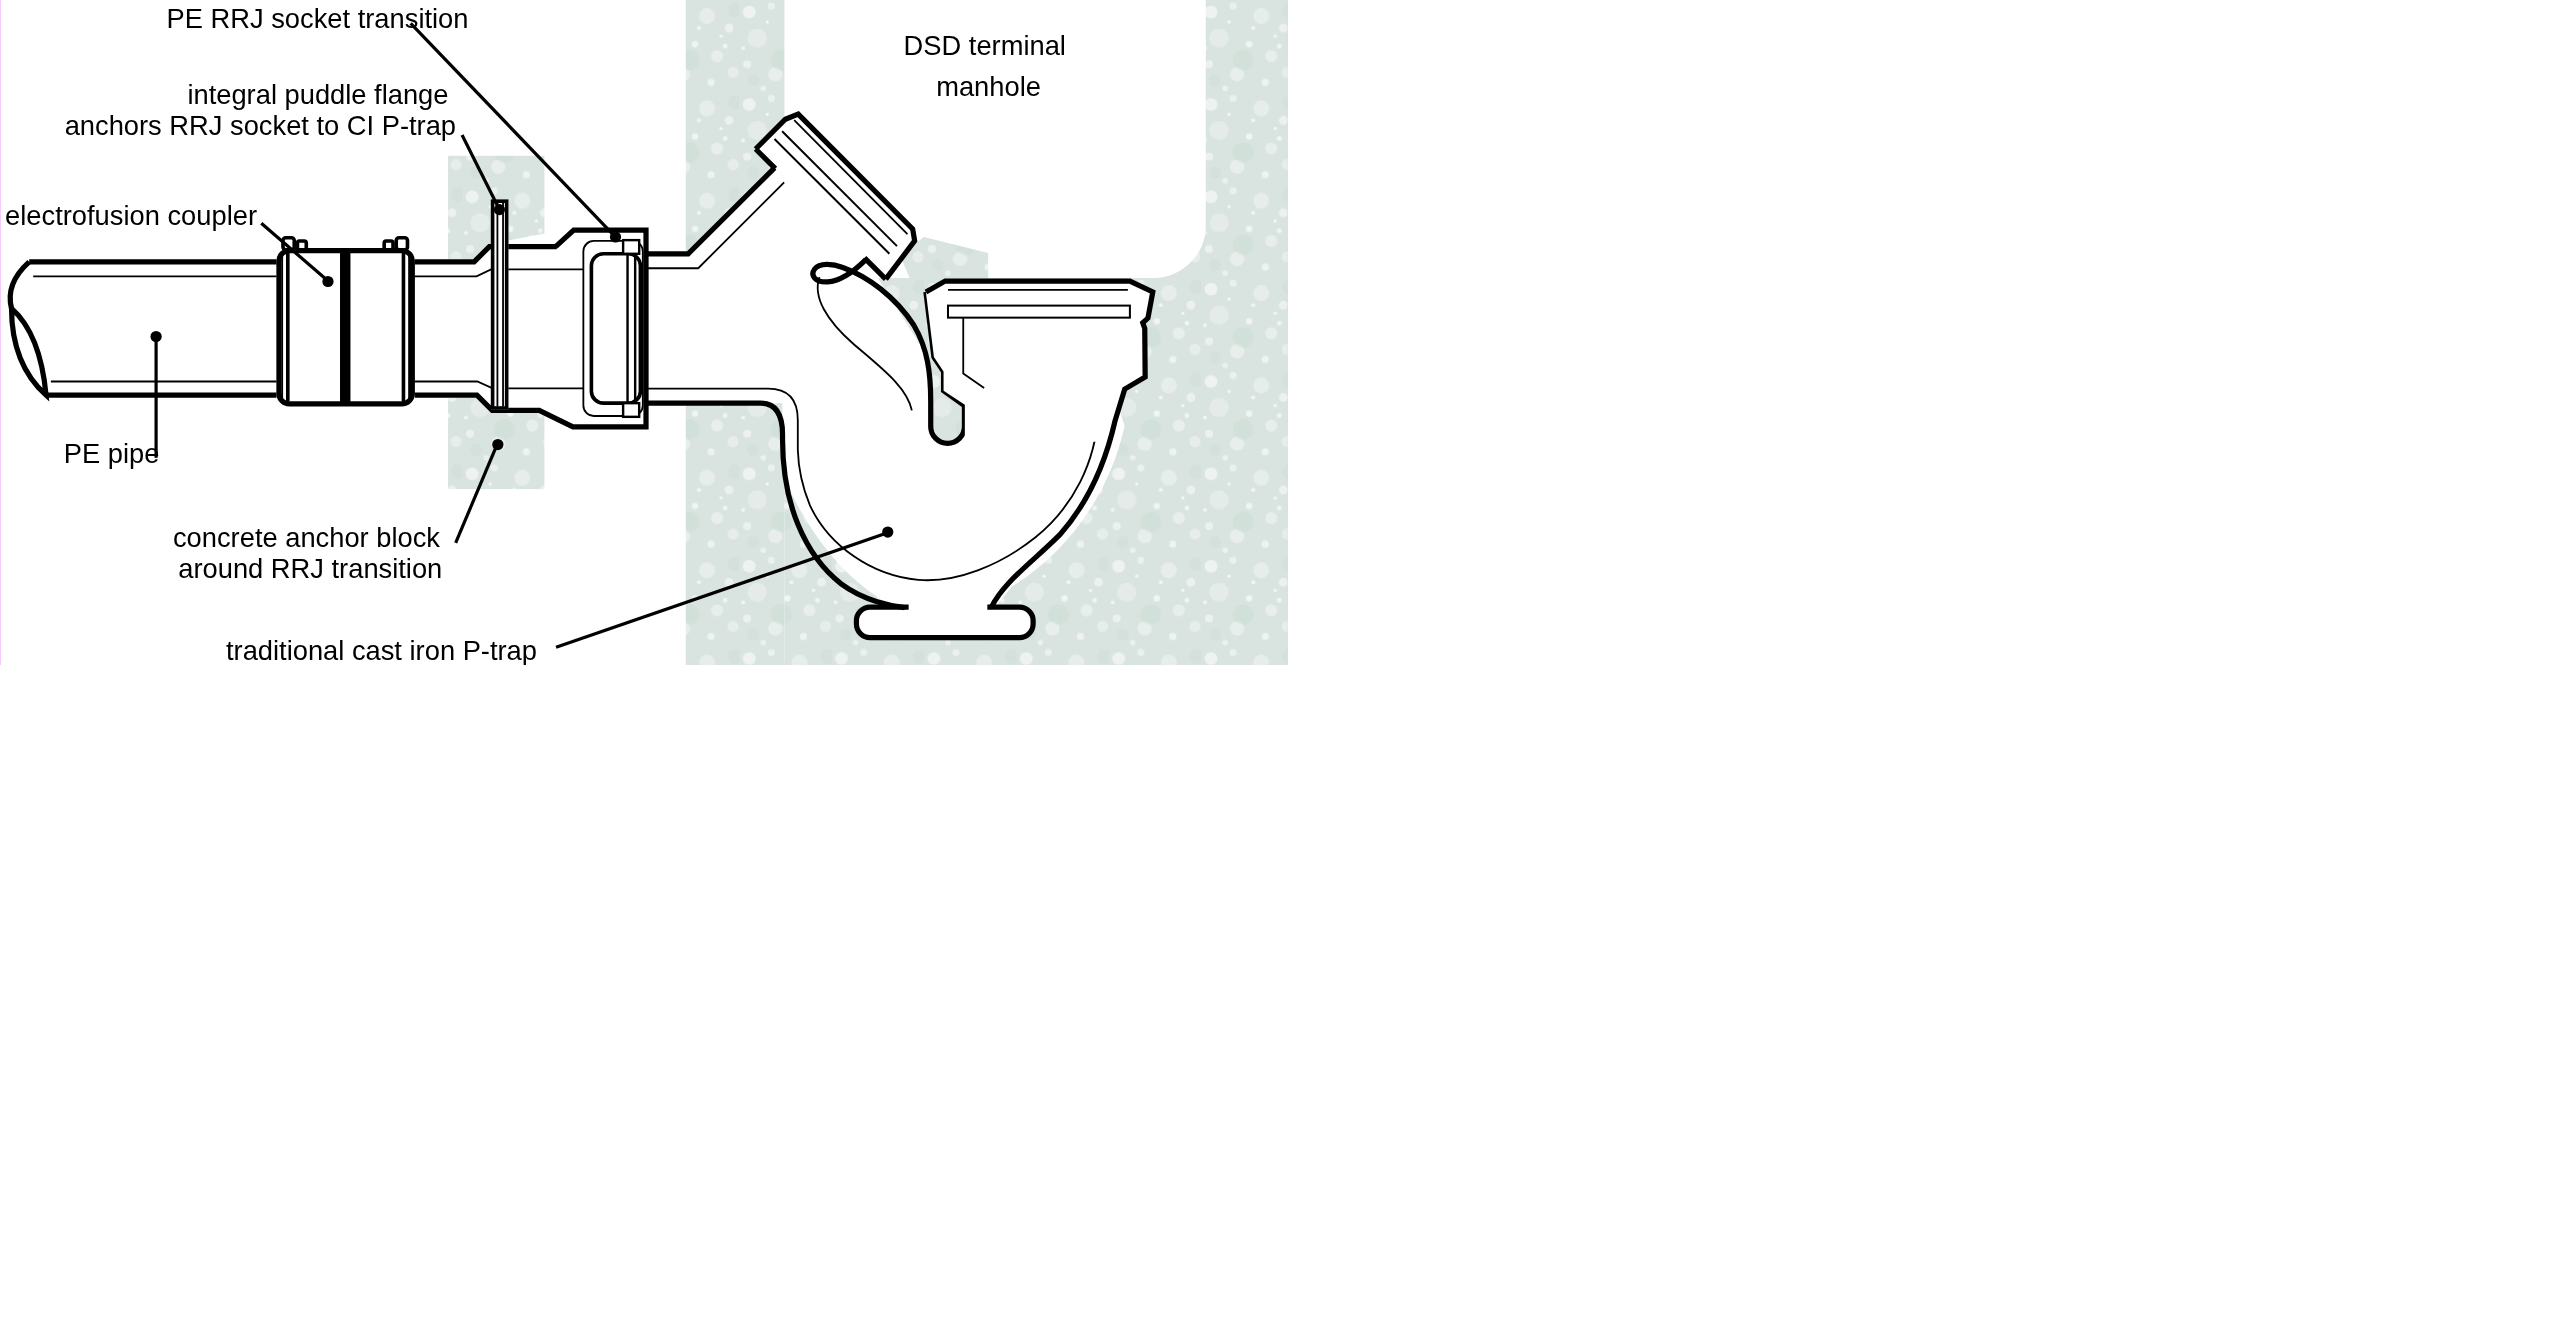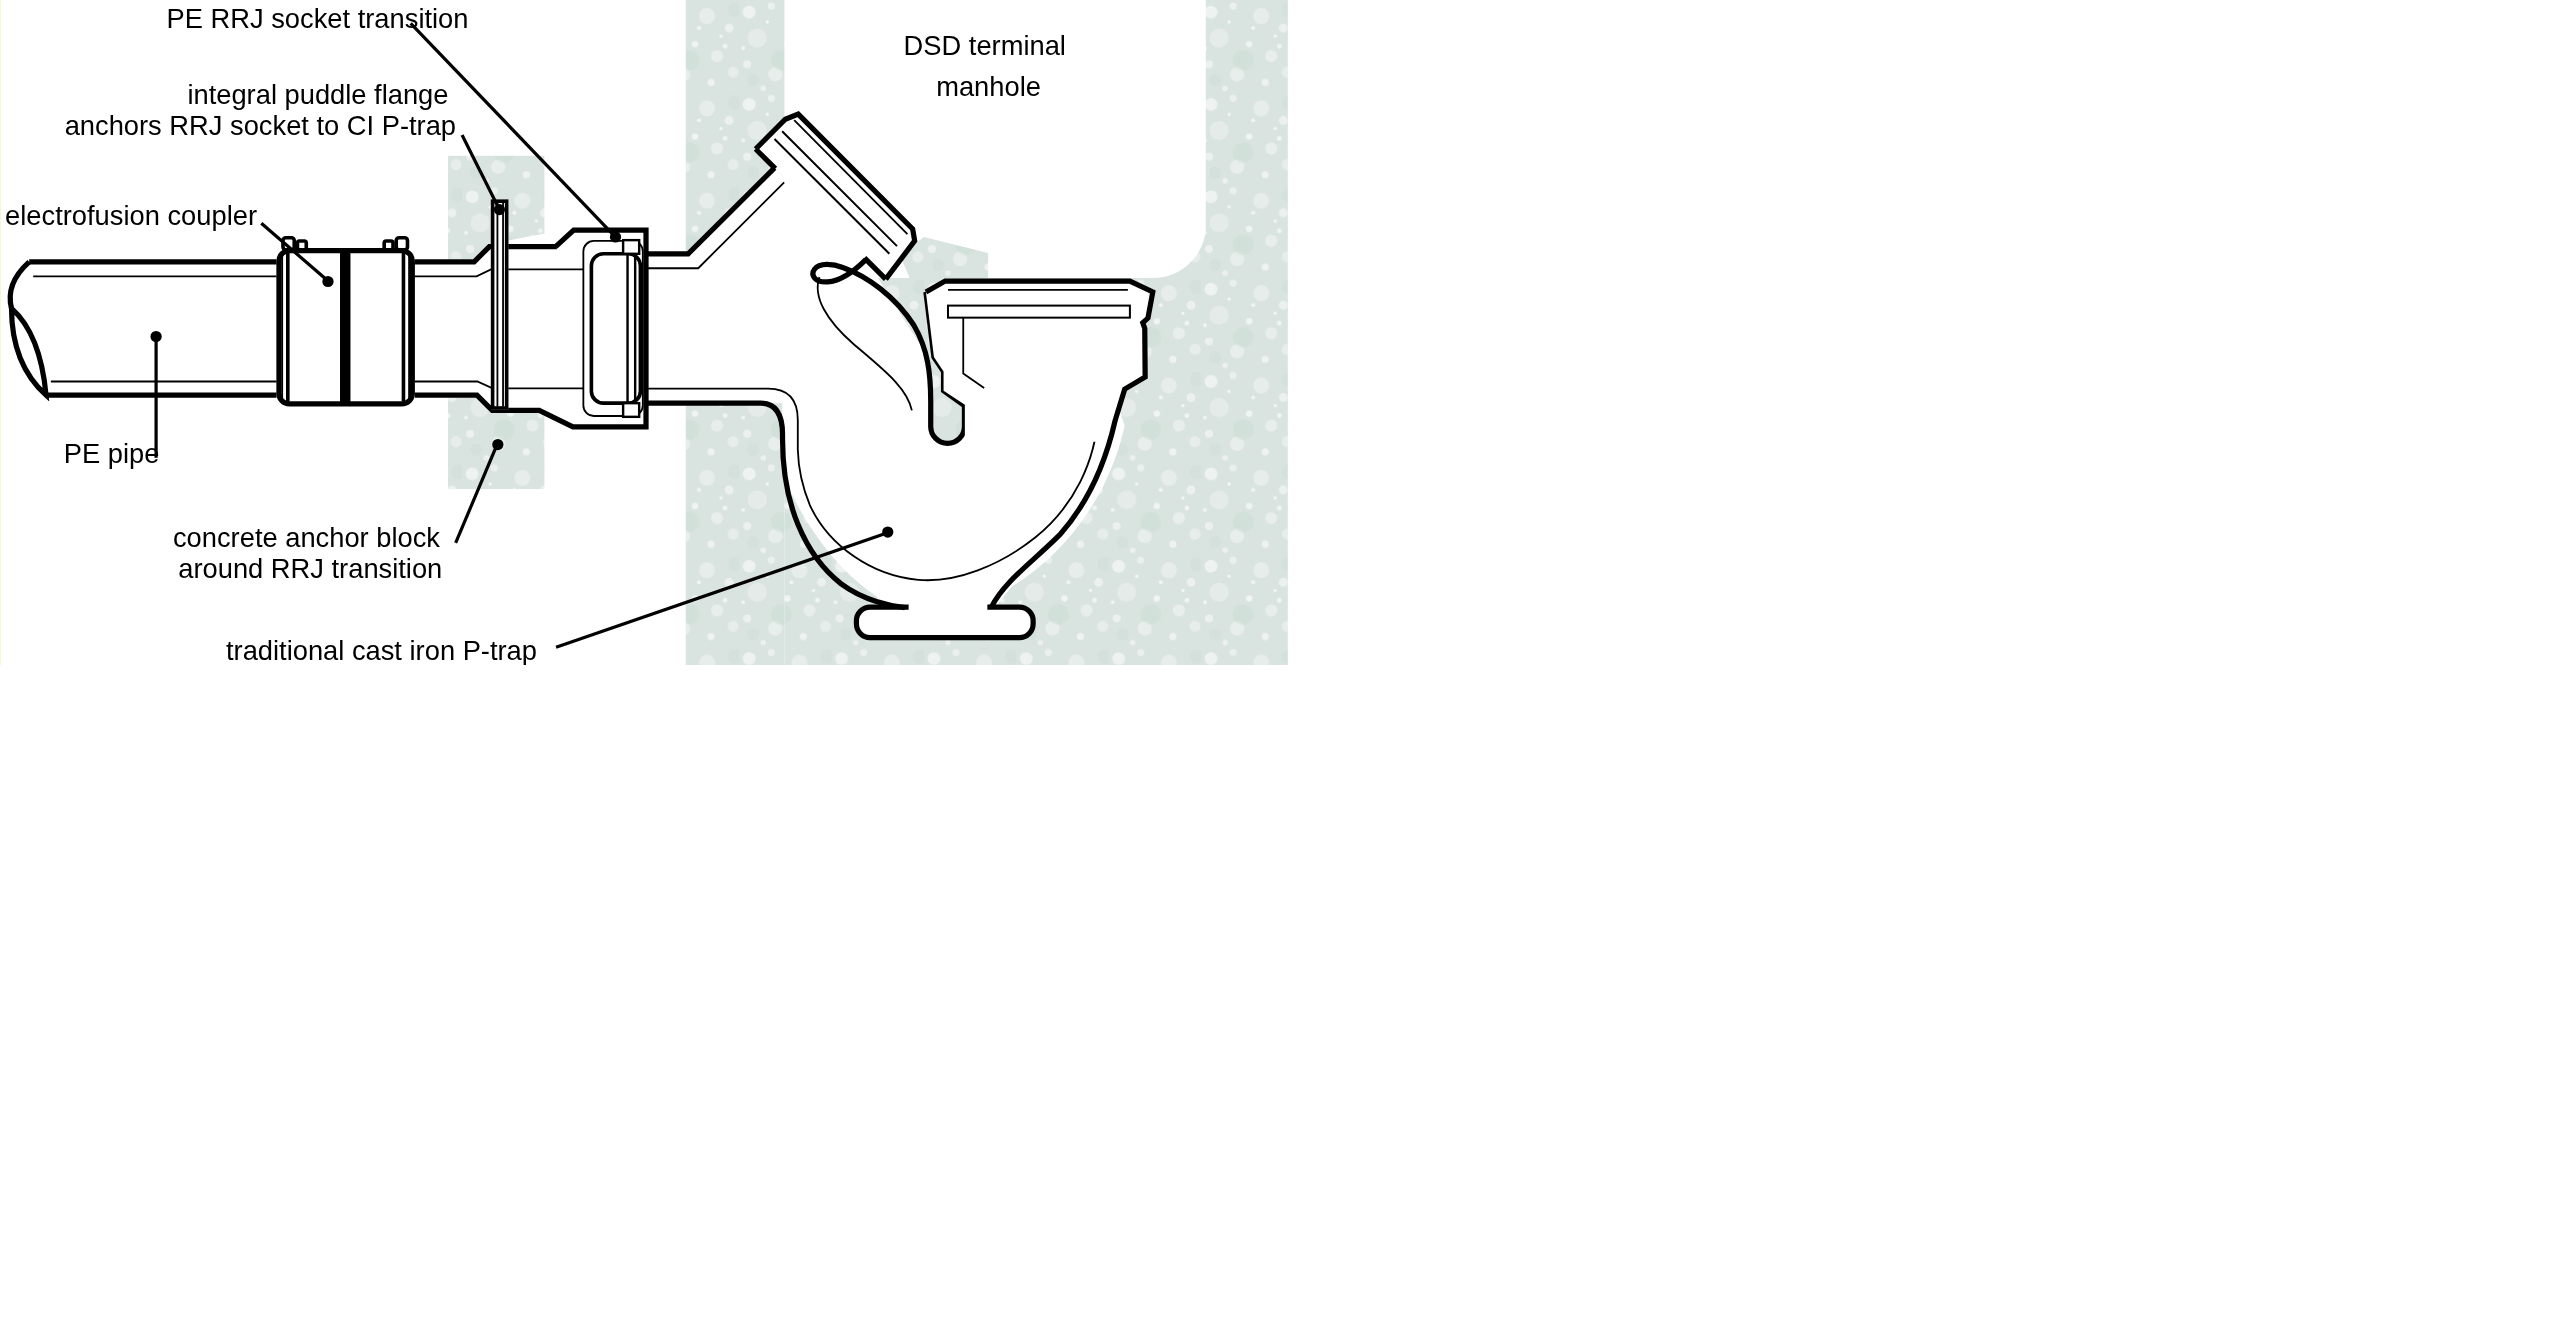--- a/index.html
+++ b/index.html
@@ -1,16 +1,16 @@
 <!DOCTYPE html>
 <html style="font-size:13px"><head>
 <meta charset="utf-8">
 <style>
   html,body{margin:0;padding:0;background:#ffffff;}
-  .stage{width:1288px;height:665px;position:relative;overflow:hidden;background:#bef264;}
+  .stage{width:1288px;height:665px;position:relative;overflow:hidden;background:#d946ef;}
   svg{display:block;width:100%;height:100%;}
   .lbl{font-family:"Liberation Sans","DejaVu Sans",sans-serif;font-size:68px;fill:#000000;}
   .ink{stroke:#000000;fill:none;}
   .w13{stroke-width:13px;}
   .w9{stroke-width:9px;}
   .w6{stroke-width:6px;}
   .w5{stroke-width:5px;}
   .w45{stroke-width:4.5px;}
   .leader{stroke:#000000;stroke-width:8px;fill:none;}
   .dot{fill:#000000;stroke:none;}

